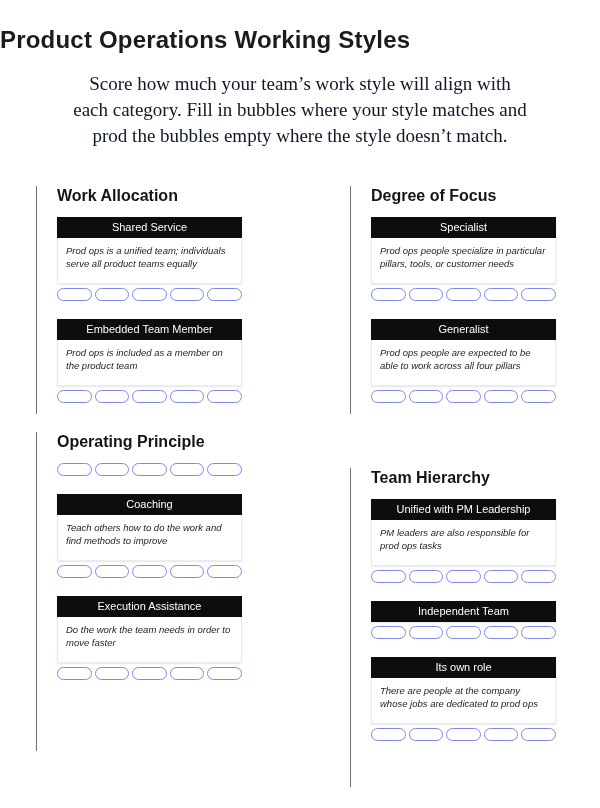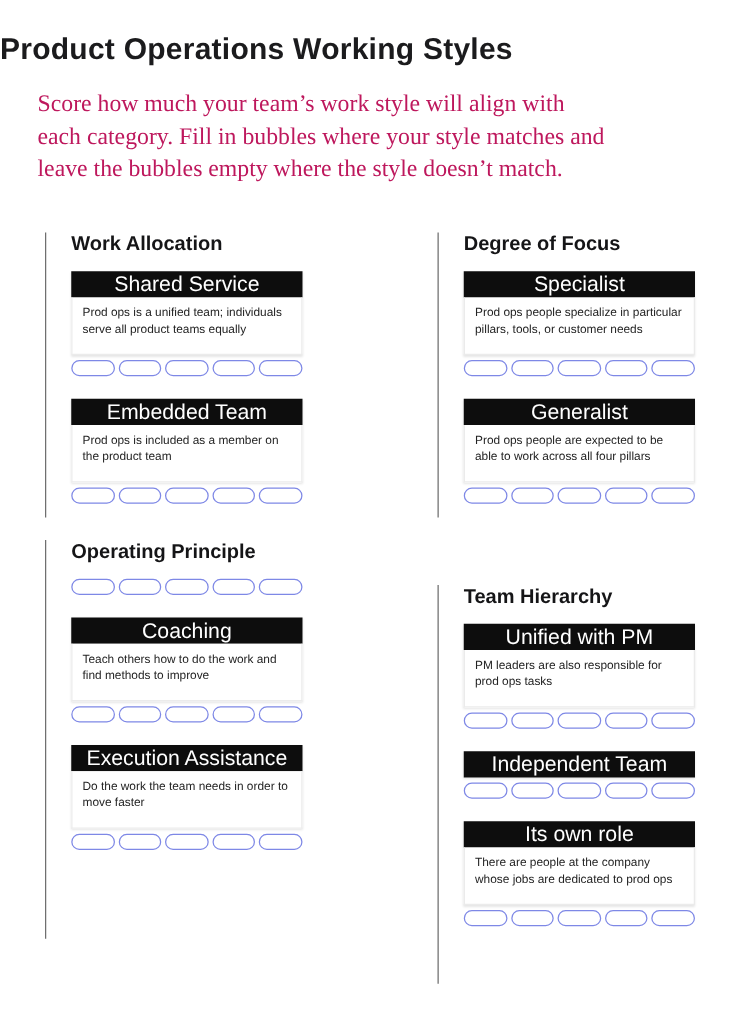--- a/index.html
+++ b/index.html
@@ -12,23 +12,24 @@
     overflow: hidden;
   }
   .page-title {
     position: absolute; top: 26px; left: 0; width: 600px;
     font-size: 24px; font-weight: 600; letter-spacing: 0.2px;
     color: #1b1b1d;
     margin: 0;
   }
   .subtitle {
     position: absolute; top: 71px; left: 30px; width: 540px;
+    text-align: center;
     font-family: "Liberation Serif", serif;
     font-size: 19px; line-height: 26px;
-    color: #be185d;
+    color: #0f172a;
   }
   .subtitle .line { display: block; }
   .quad {
     position: absolute;
     border-left: 1px solid var(--section-border, #6f6f6f);
     padding-left: 20px;
     box-sizing: border-box;
   }
   .quad h2 {
     margin: 0 0 11px 0;
@@ -40,30 +41,31 @@
     width: 185px;
     box-shadow: 0 1px 2px rgba(0,0,0,0.10);
     border-radius: 1px;
     background: #ffffff;
   }
   .card-header {
     background: var(--header-bg, #0d0d0d);
     color: #ffffff;
     height: 21px; line-height: 21px;
     text-align: center;
-    font-size: 17px; font-weight: 500;
+    font-size: 11px; font-weight: 500;
   }
   .card-body {
     background: #ffffff;
     border: 1px solid #ebebeb; border-top: none;
     padding: 6px 8px 13px 8px;
     font-size: 9.5px; line-height: 13px;
     color: #232323;
     min-height: 26px;
     box-sizing: content-box;
+    font-style: italic;
   }
   .bubble-row {
     display: flex; gap: 3px;
     width: 185px;
     margin: 4px 0 18px 0;
   }
   .bubble {
     flex: 1; height: 13px;
     border: 1.5px solid var(--bubble-border, #7e88e6);
     border-radius: 8px;
@@ -77,21 +79,21 @@
   .quad-br { left: 350px; top: 468px; width: 230px; height: 319px; }
 </style>
 </head>
 <body>
 
 <h1 class="page-title">Product Operations Working Styles</h1>
 
 <div class="subtitle">
   <span class="line">Score how much your team’s work style will align with</span>
   <span class="line">each category. Fill in bubbles where your style matches and</span>
-  <span class="line">leave the bubbles empty where the style doesn’t match.</span>
+  <span class="line">prod the bubbles empty where the style doesn’t match.</span>
 </div>
 
 <section class="quad quad-tl">
   <h2>Work Allocation</h2>
   <div class="card">
     <div class="card-header">Shared Service</div>
     <div class="card-body">Prod ops is a unified team; individuals serve all product teams equally</div>
   </div>
   <div class="bubble-row">
       <span class="bubble"></span>

